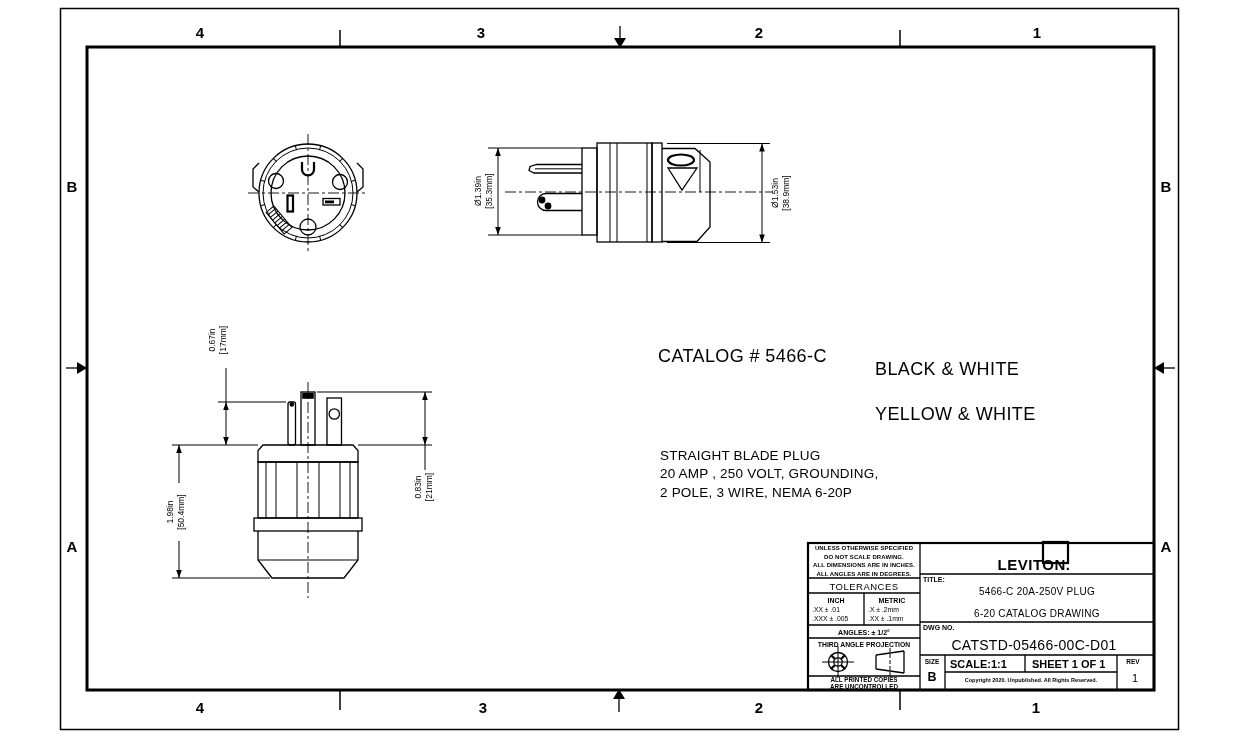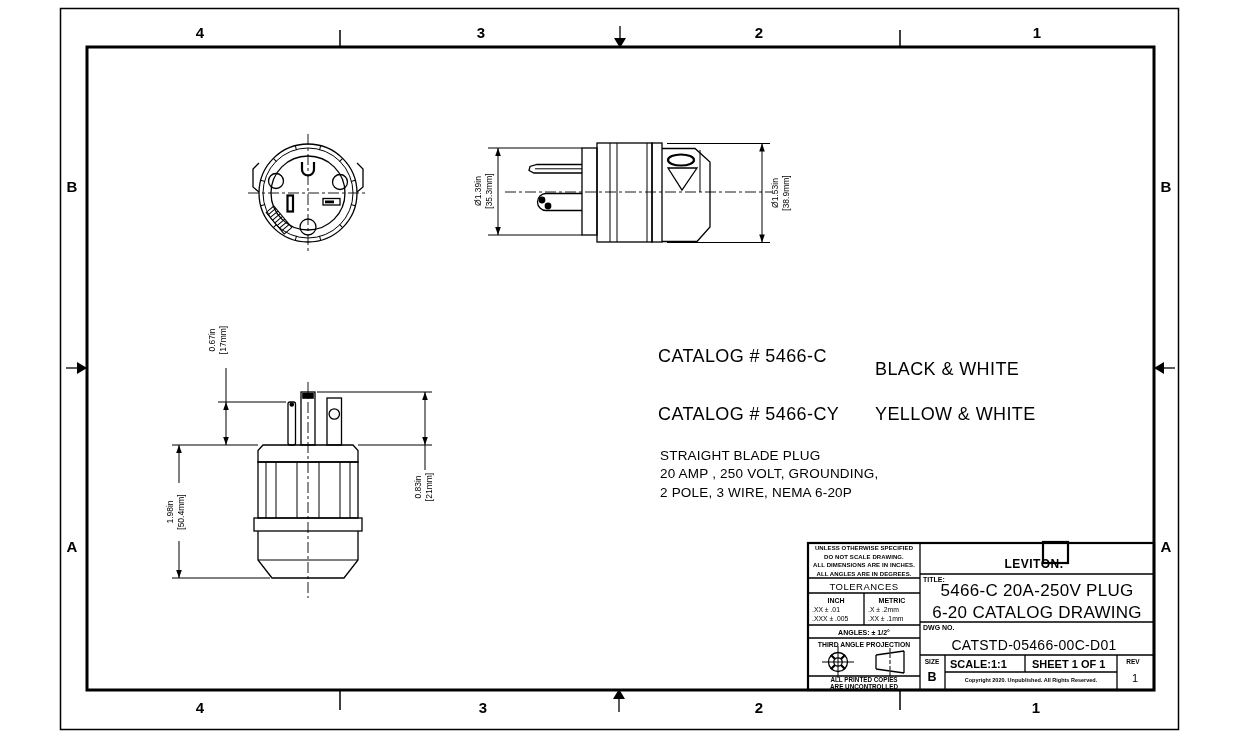--- a/index.html
+++ b/index.html
@@ -19,28 +19,28 @@
   .cat{font-size:18px;letter-spacing:.4px;}
   .desc{font-size:13.5px;letter-spacing:.2px;}
   .dim{font-size:8.5px;line-height:1.3;text-align:center;
        transform:translate(-50%,-50%) rotate(-90deg);}
   .note{font-size:6px;font-weight:bold;letter-spacing:.1px;}
   .tolhdr{font-size:9.5px;letter-spacing:.5px;text-align:center;}
   .cellhdr{font-size:7px;font-weight:bold;}
   .tolval{font-size:6.8px;}
   .small7{font-size:7px;font-weight:bold;}
   .lbl{font-size:7px;font-weight:bold;}
-  .title{font-size:17px;letter-spacing:.3px;}
+  .title{font-size:10px;letter-spacing:.3px;}
   .dwg{font-size:14px;letter-spacing:.3px;}
   .ss{font-size:11px;font-weight:bold;}
   .tiny{font-size:6.5px;font-weight:bold;}
   .big{font-size:12.5px;font-weight:bold;}
   .rev1{font-size:11px;}
   .copy{font-size:5.5px;font-weight:bold;}
-  .logo{font-size:12px;font-weight:900;letter-spacing:.5px;}
+  .logo{font-size:15px;font-weight:900;letter-spacing:.5px;}
   .unc{font-size:6.3px;font-weight:bold;line-height:1.1;text-align:center;}
 </style>
 </head>
 <body>
 
 <div class="sheet">
 
 <svg width="1241" height="738" viewBox="0 0 1241 738">
 
   <g>
@@ -224,21 +224,20 @@
   <div>0.83in</div>
       <div>[21mm]</div>
 </div>
 <div class="t dim" style="left:176px;top:512px;">
   <div>1.98in</div>
       <div>[50.4mm]</div>
 </div>
 
 <div class="t cat" style="left:658px;top:346px;">CATALOG # 5466-C</div>
 <div class="t cat" style="left:875px;top:359px;">BLACK &amp; WHITE</div>
-<div class="t cat" style="left:658px;top:404px;">CATALOG # 5466-CY</div>
 <div class="t cat" style="left:875px;top:404px;">YELLOW &amp; WHITE</div>
 <div class="t desc" style="left:660px;top:448px;">STRAIGHT BLADE PLUG</div>
 <div class="t desc" style="left:660px;top:466px;">20 AMP , 250 VOLT, GROUNDING,</div>
 <div class="t desc" style="left:660px;top:485px;">2 POLE, 3 WIRE, NEMA 6-20P</div>
 
 <div class="t c note" style="left:864px;top:548px;">UNLESS OTHERWISE SPECIFIED</div>
 <div class="t c note" style="left:864px;top:556.5px;">DO NOT SCALE DRAWING.</div>
 <div class="t c note" style="left:864px;top:565px;">ALL DIMENSIONS ARE IN INCHES.</div>
 <div class="t c note" style="left:864px;top:573.5px;">ALL ANGLES ARE IN DEGREES.</div>
 <div class="t c tolhdr" style="left:864px;top:585.5px;">TOLERANCES</div>

